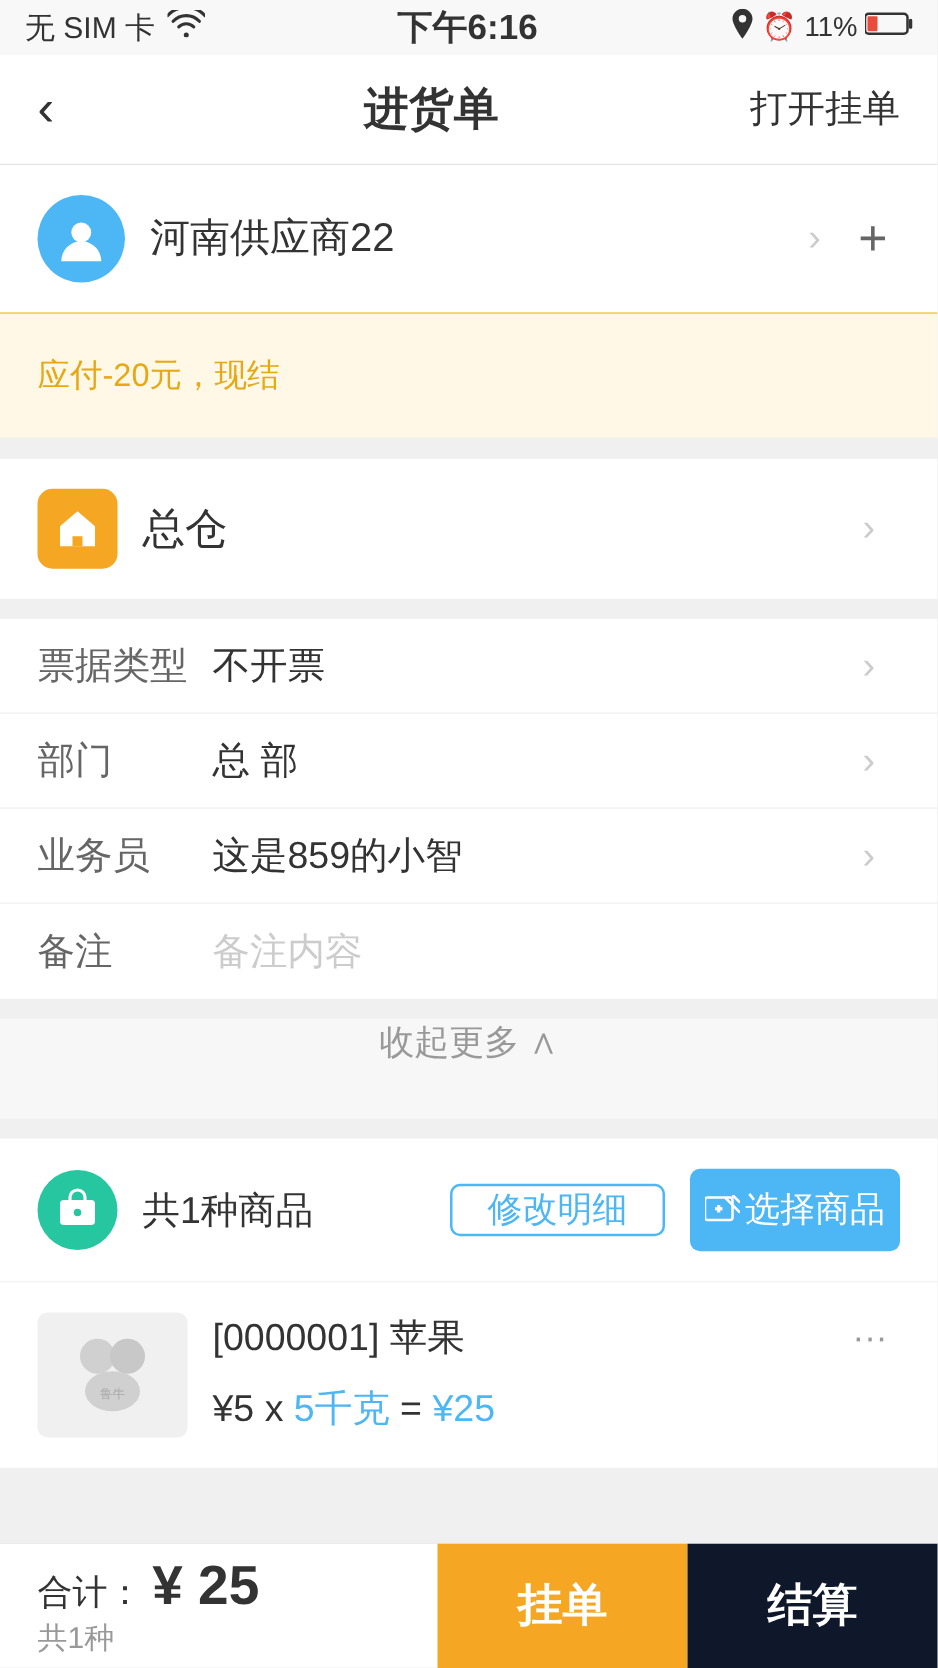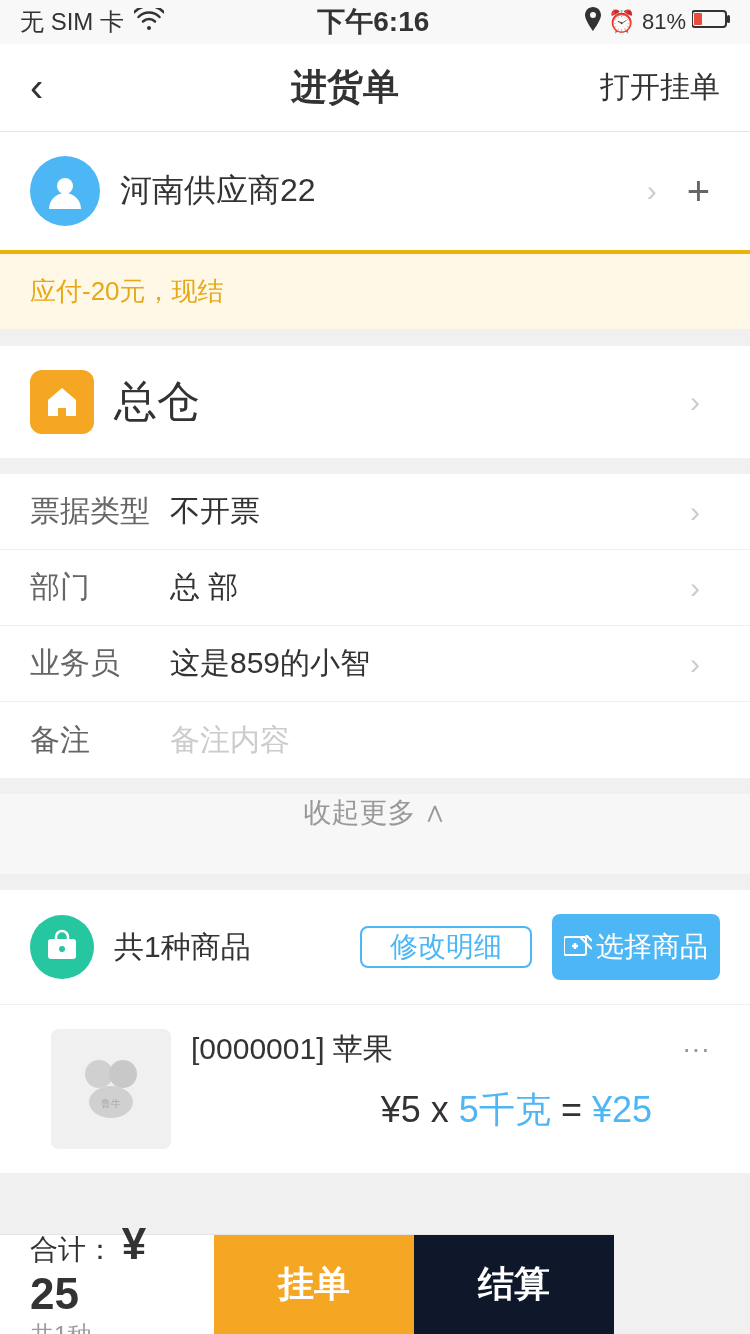--- a/index.html
+++ b/index.html
@@ -68,21 +68,21 @@
       background: #fff;
       margin-bottom: 16px;
     }
 
     
     .supplier-row {
       display: flex;
       align-items: center;
       padding: 24px 30px;
       background: #fff;
-      border-bottom: 4px solid #eab308;
+      border-bottom: 1px solid #eab308;
     }
     .supplier-avatar {
       width: 70px;
       height: 70px;
       border-radius: 50%;
       background: #4db6f5;
       display: flex;
       align-items: center;
       justify-content: center;
       margin-right: 20px;
@@ -102,21 +102,21 @@
     .plus-btn {
       font-size: 40px;
       color: #666;
       cursor: pointer;
       padding: 0 10px;
     }
 
     
     .alert-banner {
       background: #fff8e6;
-      padding: 20px 30px;
+      padding: 32px 30px;
       font-size: 26px;
       color: #e6a817;
       border-bottom: 1px solid #f0f0f0;
     }
 
     
     .warehouse-row {
       display: flex;
       align-items: center;
       padding: 24px 30px;
@@ -128,21 +128,21 @@
       border-radius: 12px;
       background: #f5a623;
       display: flex;
       align-items: center;
       justify-content: center;
       margin-right: 20px;
       flex-shrink: 0;
     }
     .warehouse-name {
       flex: 1;
-      font-size: 43px;
+      font-size: 34px;
       color: #333;
     }
 
     
     .form-section {
       background: #fff;
       margin-bottom: 16px;
     }
     .form-row {
       display: flex;
@@ -230,57 +230,55 @@
     .product-item {
       background: #fff;
       padding: 24px 30px;
       display: flex;
       align-items: flex-start;
       gap: 20px;
       margin-bottom: 2px;
     }
     .product-thumb {
       width: 120px;
-      height: 120px;
+      height: 100px;
       background: #f0f0f0;
       border-radius: 8px;
       display: flex;
       align-items: center;
       justify-content: center;
       flex-shrink: 0;
-      margin-left: 21px;
     }
     .product-info {
       flex: 1;
     }
     .product-name {
       font-size: 30px;
       color: #333;
       margin-bottom: 16px;
     }
     .product-price {
-      font-size: 36px;
-      color: #333;
-      text-align: right;
+      font-size: 30px;
+      color: #333;
     }
     .product-price .highlight {
       color: #4db6f5;
     }
     .product-more {
       font-size: 28px;
       color: #999;
       padding: 4px 10px;
     }
 
     
     .footer {
       position: fixed;
       bottom: 0;
       left: 0;
-      width: 614px;
+      width: 750px;
       height: 100px;
       background: #fff;
       display: flex;
       align-items: center;
       border-top: 1px solid #e5e5e5;
     }
     .footer-total {
       flex: 1;
       padding: 0 30px;
     }
@@ -336,21 +334,21 @@
     </span>
   </div>
   <div class="status-center">下午6:16</div>
   <div class="status-right">
     <span>
       <svg width="20" height="24" viewBox="0 0 20 24" fill="#333">
           <path d="M10 0C5.6 0 2 3.6 2 8c0 5.2 8 16 8 16s8-10.8 8-16c0-4.4-3.6-8-8-8zm0 11a3 3 0 110-6 3 3 0 010 6z"></path>
         </svg>
     </span>
     <span>⏰</span>
-    <span>81%</span>
+    <span>11%</span>
     <span>
       <svg width="38" height="20" viewBox="0 0 38 20">
         <rect x="0" y="2" width="34" height="16" rx="3" fill="none" stroke="#333" stroke-width="2"></rect>
         <rect x="35" y="6" width="3" height="8" rx="1.5" fill="#333"></rect>
         <rect x="2" y="4" width="8" height="12" rx="1" fill="#e74c3c"></rect>
       </svg>
     </span>
   </div>
 </div>
 

